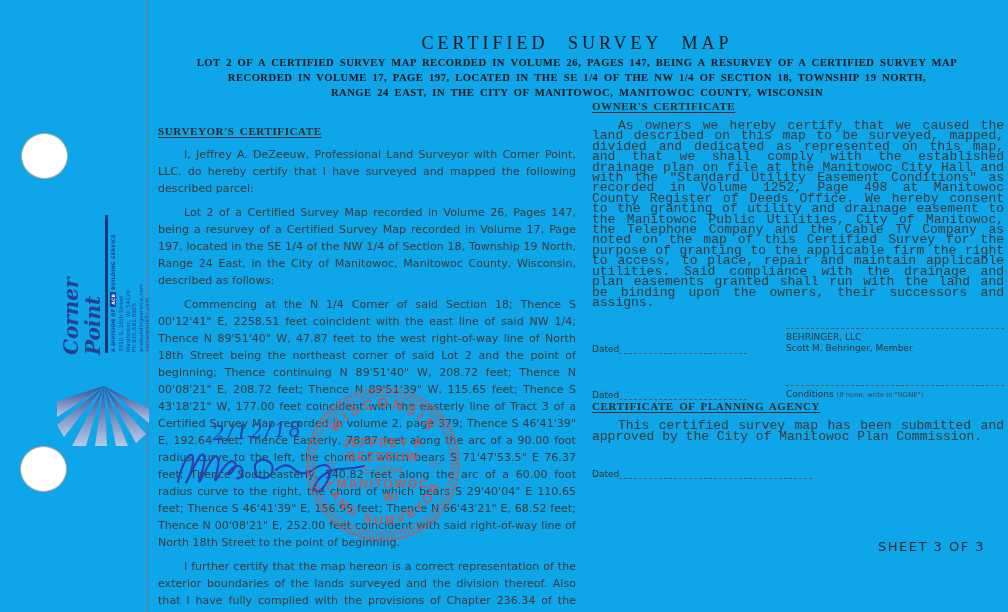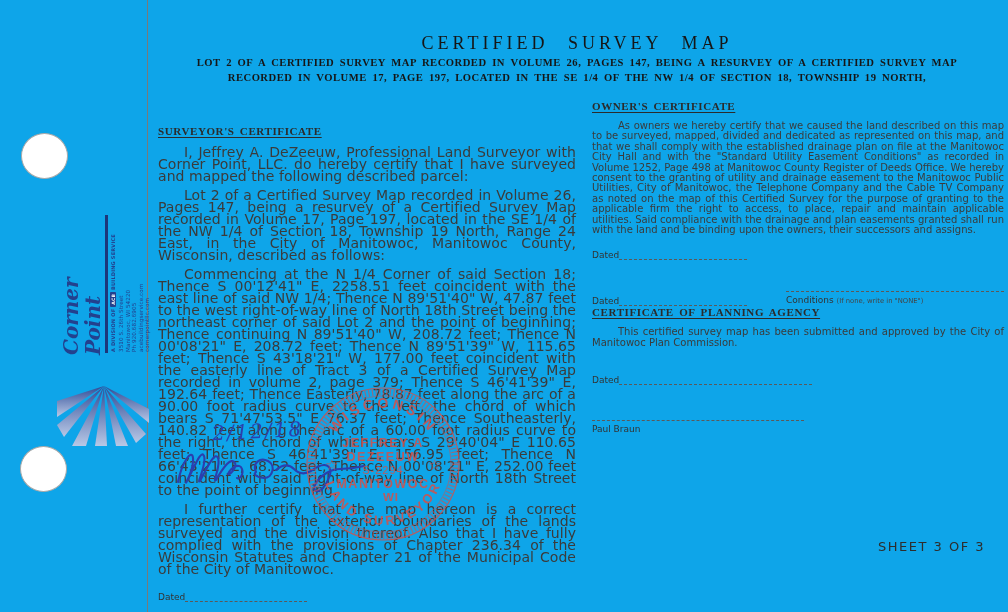--- a/index.html
+++ b/index.html
@@ -29,24 +29,24 @@
   }
   
   .col { position: absolute; top: 100px; }
   .col-left { left: 158px; width: 418px; margin-top: 25px; }
   .col-right { left: 592px; width: 412px; }
   .cert-heading {
     font-family: "Liberation Serif", serif; font-weight: bold; font-size: 11px;
     letter-spacing: 0.6px; word-spacing: 2px; color: #2b2b2b;
     text-decoration: underline; text-underline-offset: 2px;
   }
-  .col-left p { font-size: 14px; line-height: 12px; text-align: justify;
+  .col-left p { font-size: 11px; line-height: 17px; text-align: justify;
     text-indent: 26px; margin-top: 7px; color: #3b3b3b; letter-spacing: 0.05px; }
-  .col-right p { font-size: 10px; line-height: 10.4px; text-align: justify;
-    text-indent: 26px; margin-top: 7px; color: #3b3b3b; }
+  .col-right p { font-size: 13px; line-height: 10.4px; text-align: justify;
+    text-indent: 26px; margin-top: 7px; color: #3b3b3b; font-family: Liberation Mono, monospace; }
   .dash { display: inline-block; border-bottom: 1.2px dashed #5a5a5a; height: 9px;
     vertical-align: baseline; }
   .dated-label { font-size: 9px; color: #333; }
   .dated-row { margin-top: 14px; display: flex; align-items: flex-end; }
   .sig-stack { width: 218px; font-size: 9px; color: #333; }
   .sig-stack .line { border-bottom: 1.2px dashed #5a5a5a; height: 6px; margin-bottom: 3px; }
   .sig-name { font-size: 9px; line-height: 11px; color: #333; }
   .note-small { font-size: 6.8px; color: #444; }
   
   .hand-date {
@@ -89,20 +89,21 @@
 <div class="page">
   <div class="frame-line"></div>
 
   <div class="hole h1"></div>
   <div class="hole h2"></div>
 
   <div class="title-block">
     <div class="doc-title">CERTIFIED SURVEY MAP</div>
     <div class="doc-subtitle">LOT 2 OF A CERTIFIED SURVEY MAP RECORDED IN VOLUME 26, PAGES 147, BEING A RESURVEY OF A CERTIFIED SURVEY MAP</div>
     <div class="doc-subtitle">RECORDED IN VOLUME 17, PAGE 197, LOCATED IN THE SE 1/4 OF THE NW 1/4 OF SECTION 18, TOWNSHIP 19 NORTH,</div>
+    <div class="doc-subtitle">RANGE 24 EAST, IN THE CITY OF MANITOWOC, MANITOWOC COUNTY, WISCONSIN</div>
   </div>
 
   <div class="col col-left">
     <div class="cert-heading">SURVEYOR'S CERTIFICATE</div>
     <p style="margin-top:9px">I, Jeffrey A. DeZeeuw, Professional Land Surveyor with Corner Point, LLC. do hereby certify that I have surveyed and mapped the following described parcel:</p>
     <p>Lot 2 of a Certified Survey Map recorded in Volume 26, Pages 147, being a resurvey of a Certified Survey Map recorded in Volume 17, Page 197, located in the SE 1/4 of the NW 1/4 of Section 18, Township 19 North, Range 24 East, in the City of Manitowoc, Manitowoc County, Wisconsin, described as follows:</p>
     <p>Commencing at the N 1/4 Corner of said Section 18; Thence S 00'12'41" E, 2258.51 feet coincident with the east line of said NW 1/4; Thence N 89'51'40" W, 47.87 feet to the west right-of-way line of North 18th Street being the northeast corner of said Lot 2 and the point of beginning; Thence continuing N 89'51'40" W, 208.72 feet; Thence N 00'08'21" E, 208.72 feet; Thence N 89'51'39" W, 115.65 feet; Thence S 43'18'21" W, 177.00 feet coincident with the easterly line of Tract 3 of a Certified Survey Map recorded in volume 2, page 379; Thence S 46'41'39" E, 192.64 feet; Thence Easterly, 78.87 feet along the arc of a 90.00 foot radius curve to the left, the chord of which bears S 71'47'53.5" E 76.37 feet; Thence Southeasterly, 140.82 feet along the arc of a 60.00 foot radius curve to the right, the chord of which bears S 29'40'04" E 110.65 feet; Thence S 46'41'39" E, 156.95 feet; Thence N 66'43'21" E, 68.52 feet; Thence N 00'08'21" E, 252.00 feet coincident with said right-of-way line of North 18th Street to the point of beginning.</p>
     <p>I further certify that the map hereon is a correct representation of the exterior boundaries of the lands surveyed and the division thereof.  Also that I have fully complied with the provisions of Chapter 236.34 of the Wisconsin Statutes and Chapter 21 of the Municipal Code of the City of Manitowoc.</p>
     <div class="dated-row" style="margin-top:17px">
       <span class="dated-label">Dated</span>
@@ -116,44 +117,45 @@
   </div>
 
   <div class="col col-right">
     <div class="cert-heading">OWNER'S CERTIFICATE</div>
     <p style="margin-top:9px">As owners we hereby certify that we caused the land described on this map to be surveyed, mapped, divided and dedicated as represented on this map, and that we shall comply with the established drainage plan on file at the Manitowoc City Hall and with the "Standard Utility Easement Conditions" as recorded in Volume 1252, Page 498 at Manitowoc County Register of Deeds Office.  We hereby consent to the granting of utility and drainage easement to the Manitowoc Public Utilities, City of Manitowoc, the Telephone Company and the Cable TV Company as noted on the map of this Certified Survey for the purpose of granting to the applicable firm the right to access, to place, repair and maintain applicable utilities.  Said compliance with the drainage and plan easements granted shall run with the land and be binding upon the owners, their successors and assigns.</p>
 
     <div class="dated-row" style="margin-top:15px">
       <span class="dated-label">Dated</span>
       <span class="dash" style="width:128px"></span>
       <span style="flex:1"></span>
+      <span class="sig-stack">
+        <span class="line" style="display:block"></span>
+        <span class="sig-name" style="display:block">BEHRINGER, LLC</span>
+        <span class="sig-name" style="display:block">Scott M. Behringer, Member</span>
+      </span>
     </div>
 
     <div class="dated-row" style="margin-top:26px">
       <span class="dated-label">Dated</span>
       <span class="dash" style="width:128px"></span>
       <span style="flex:1"></span>
       <span class="sig-stack">
         <span class="line" style="display:block"></span>
         <span style="display:block">
           <span class="sig-name">Conditions</span>
           <span class="note-small">(If none, write in "NONE")</span>
         </span>
       </span>
     </div>
 
     <div class="cert-heading" style="">CERTIFICATE OF PLANNING AGENCY</div>
     <p style="margin-top:9px">This certified survey map has been submitted and approved by the City of Manitowoc Plan Commission.</p>
     <div class="dated-row" style="margin-top:27px">
       <span class="dated-label">Dated</span>
       <span class="dash" style="width:193px"></span>
-    </div>
-    <div class="sig-stack" style="margin-top:30px; width:212px">
-      <div class="line"></div>
-      <div class="sig-name">Paul Braun</div>
     </div>
   </div>
 
   <div class="hand-date">2/12/18</div>
   <svg class="signature-svg" width="212" height="56" viewBox="0 0 212 56">
     <path d="M8,46 C12,26 22,12 23,22 C24,34 13,52 17,45 C25,30 31,13 34,20 C37,28 26,49 30,45 C38,30 45,15 48,22 C51,30 42,47 46,44 C54,30 61,21 65,27 C67,31 60,40 58,38 C62,30 70,27 72,33 C74,39 69,44 67,42 M86,36 C82,27 90,21 98,25 C106,29 103,42 94,42 C87,42 83,38 86,36 M106,34 C114,27 120,29 124,33 C128,37 134,39 141,35 C149,29 155,27 159,31 C163,35 158,46 153,52 C148,58 141,55 146,47 C151,39 161,33 170,33 C178,33 186,32 194,30" fill="none" stroke="#2b3fae" stroke-width="2.1" stroke-linecap="round" stroke-linejoin="round"></path>
   </svg>
 
   <svg class="stamp" width="166" height="166" viewBox="0 0 166 166">
     <circle cx="83" cy="83" r="76" fill="none" stroke="#d0524d" stroke-width="1.1"></circle>

